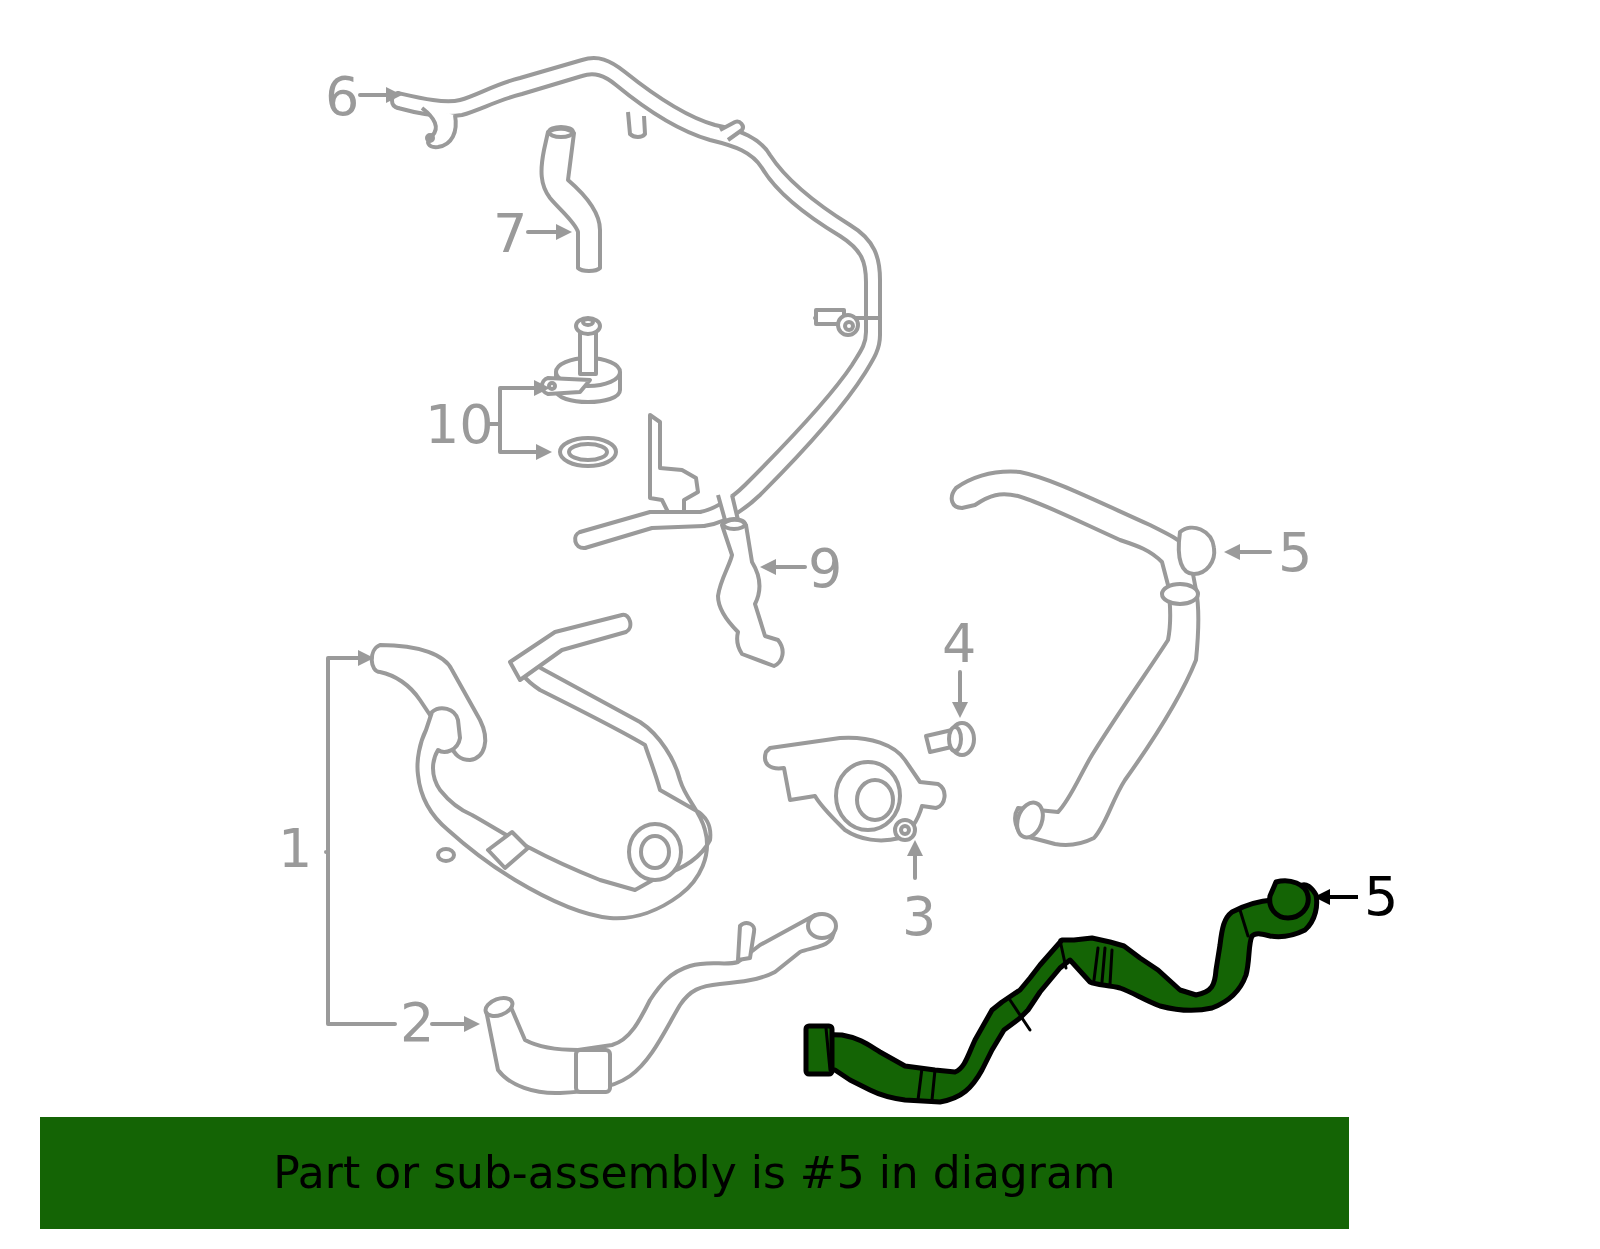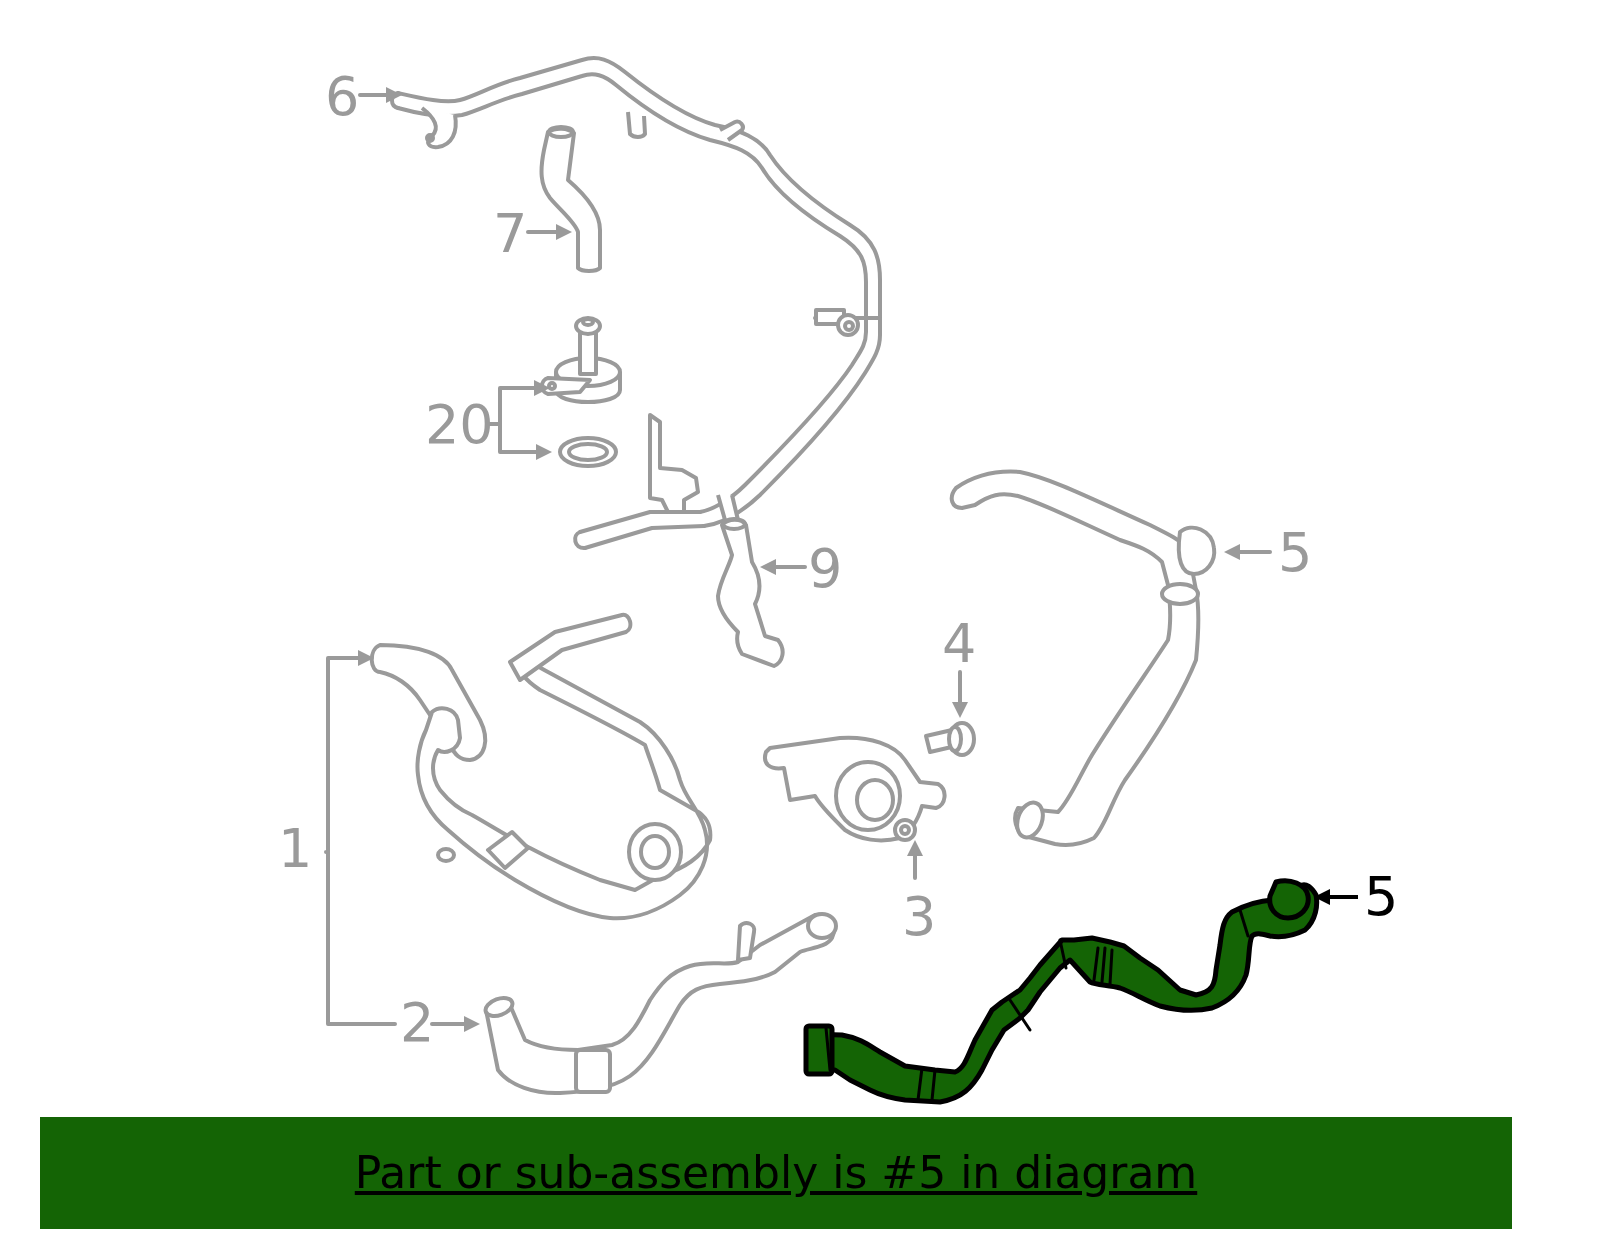--- a/index.html
+++ b/index.html
@@ -1,20 +1,20 @@
 <!DOCTYPE html>
 <html><head>
   <meta charset="utf-8">
   <style>
     html, body { margin: 0; padding: 0; background: #ffffff; }
     body { width: 1600px; height: 1249px; position: relative; overflow: hidden; font-family: "DejaVu Sans", sans-serif; }
     #diagram { position: absolute; left: 0; top: 0; width: 1600px; height: 1249px; }
     .callout { position: absolute; font-family: "DejaVu Sans", sans-serif; font-size: 54px; line-height: 54px; color: #9a9a9a; }
     .callout.active { color: #000000; }
-    .banner { position: absolute; left: 40px; top: 1117px; width: 1472px; height: 112px; background: #146405; display: flex; flex-direction: column; align-items: center; justify-content: center; text-decoration: underline; }
+    .banner { position: absolute; left: 40px; top: 1117px; width: 1309px; height: 112px; background: #146405; display: flex; flex-direction: column; align-items: center; justify-content: center; }
     .banner span { font-family: "DejaVu Sans", sans-serif; font-size: 44px; line-height: 50px; color: #000000; white-space: nowrap; }
     .g { fill: none; stroke: #9a9a9a; stroke-width: 4; stroke-linecap: round; stroke-linejoin: round; }
     .gf { fill: #ffffff; stroke: #9a9a9a; stroke-width: 4; stroke-linejoin: round; }
     .ga { fill: #9a9a9a; stroke: none; }
     .gk { fill: #146405; stroke: #000000; stroke-width: 5; stroke-linejoin: round; stroke-linecap: round; }
     .gkl { fill: none; stroke: #000000; stroke-width: 3; stroke-linecap: round; }
   </style>
 </head>
 <body>
 
@@ -138,21 +138,21 @@
     <polygon class="ga" points="374,658 358,650 358,666"></polygon>
     <line class="g" x1="432" y1="1024" x2="468" y2="1024"></line>
     <polygon class="ga" points="480,1024 464,1016 464,1032"></polygon>
     <line x1="1358" y1="897" x2="1326" y2="897" stroke="#000" stroke-width="4"></line>
     <polygon fill="#000" points="1314,897 1330,889 1330,905"></polygon>
   </g>
 </svg>
 
 <div class="callout" style="left:325px;top:70px;">6</div>
 <div class="callout" style="left:493px;top:207px;">7</div>
-<div class="callout" style="left:425px;top:398px;">20</div>
+<div class="callout" style="left:425px;top:398px;">10</div>
 <div class="callout" style="left:808px;top:542px;">9</div>
 <div class="callout" style="left:1278px;top:526px;">5</div>
 <div class="callout" style="left:942px;top:617px;">4</div>
 <div class="callout" style="left:278px;top:822px;">1</div>
 <div class="callout" style="left:902px;top:890px;">3</div>
 <div class="callout" style="left:400px;top:996px;">2</div>
 <div class="callout active" style="left:1364px;top:870px;">5</div>
 
 <div class="banner">
   <span>Part or sub-assembly is #5 in diagram</span>

